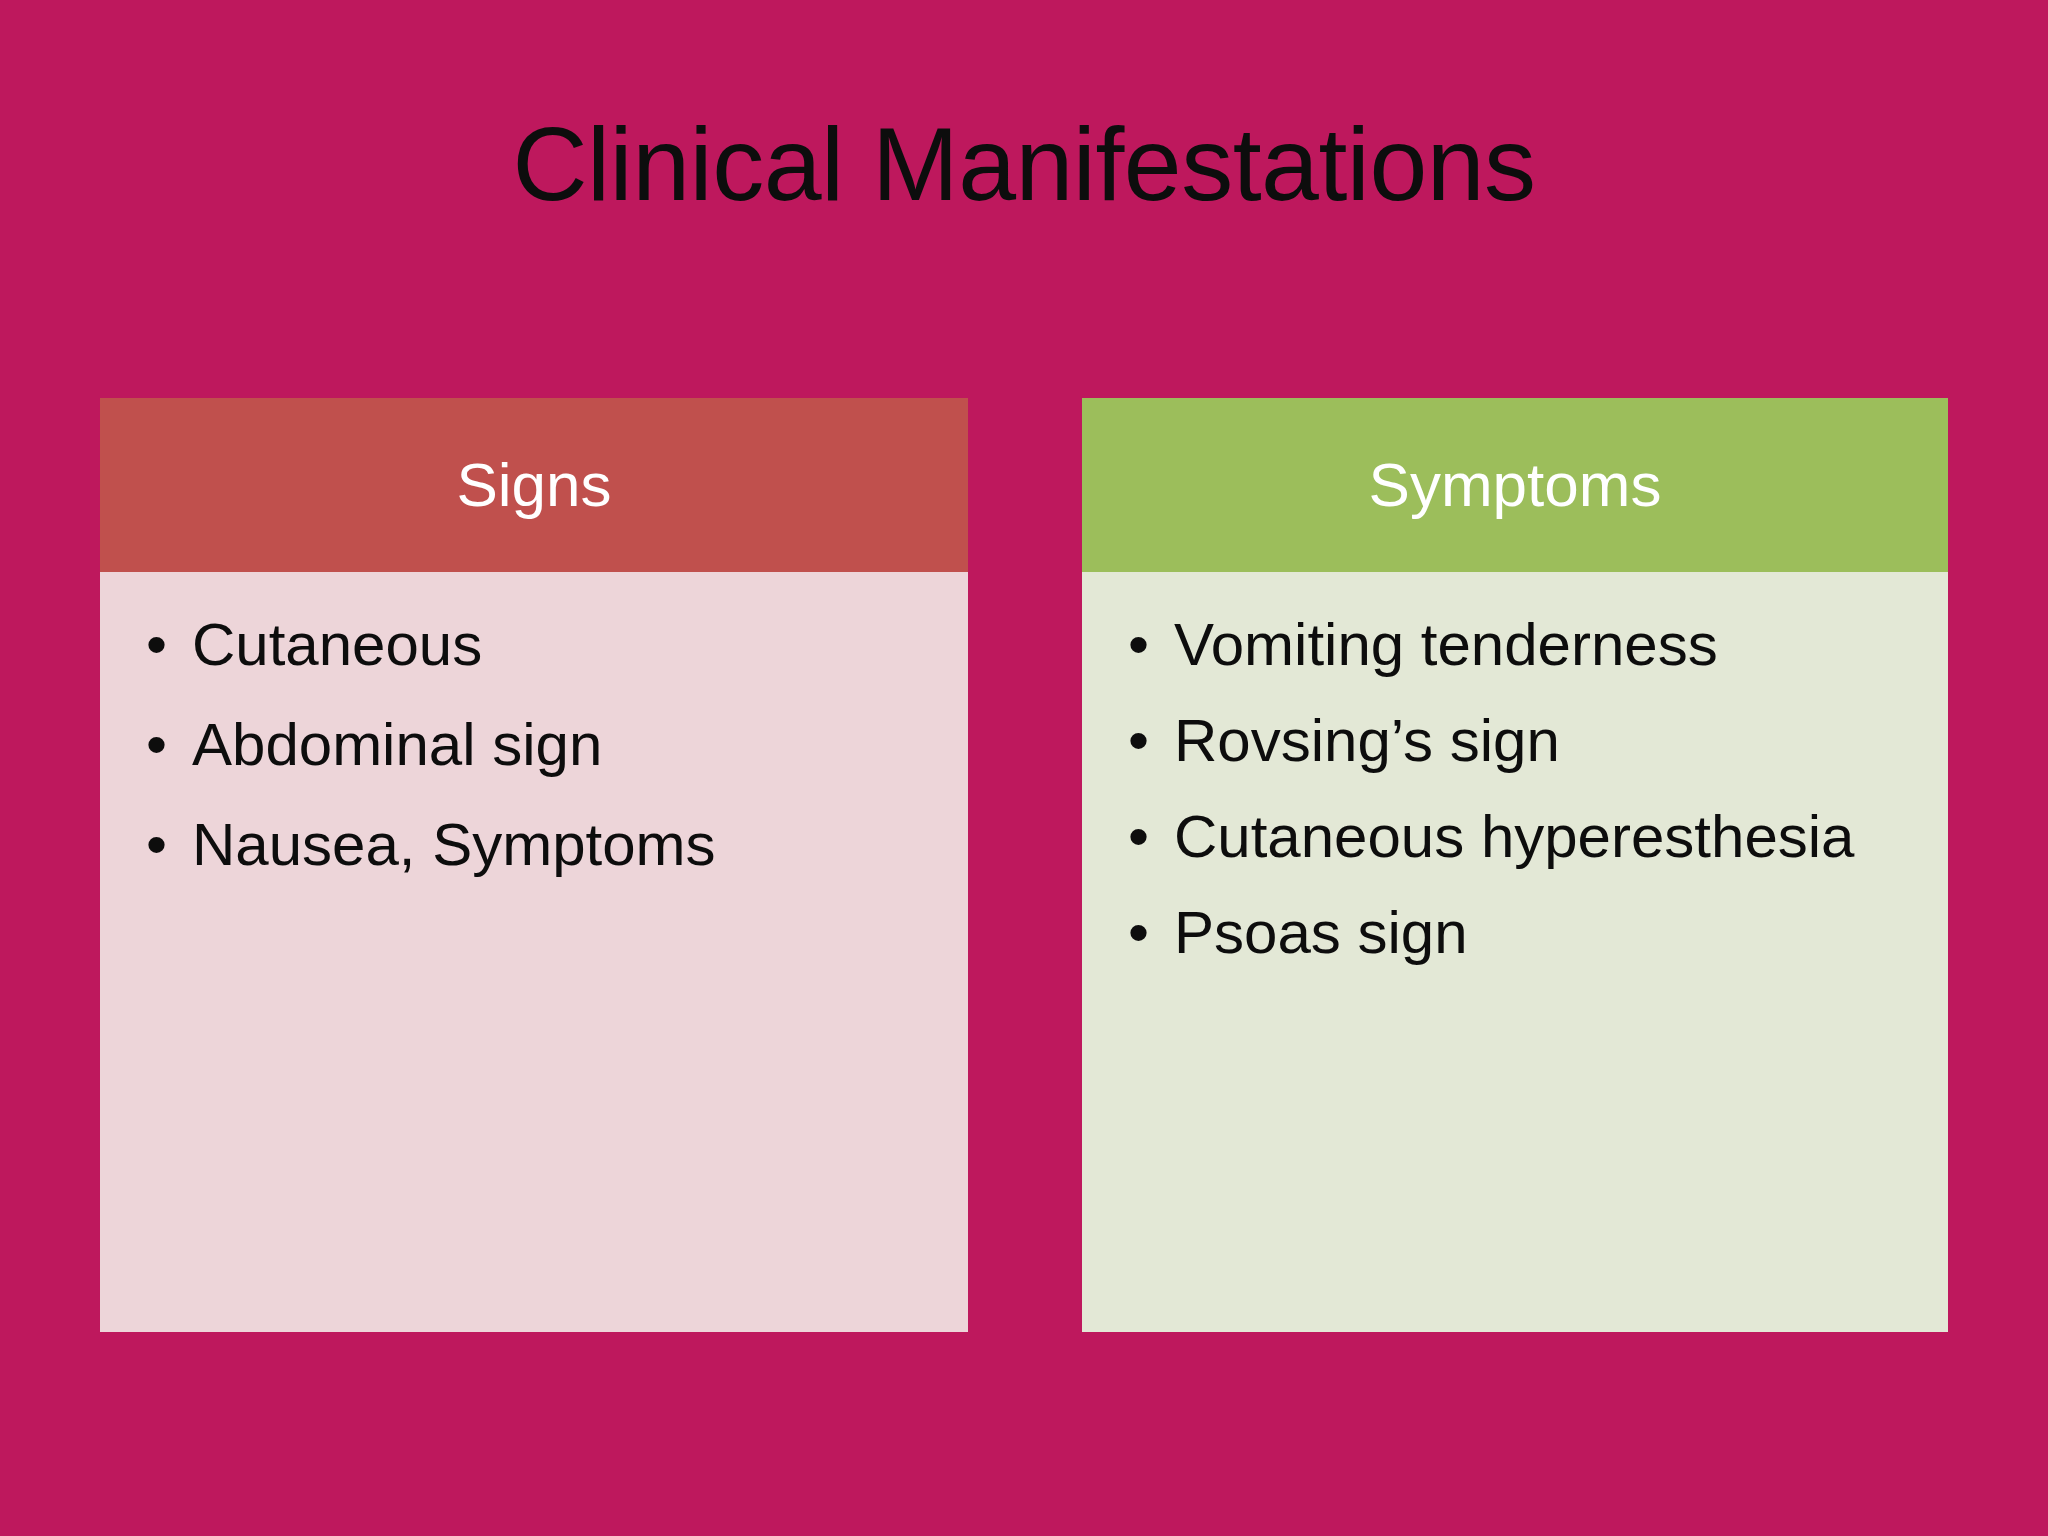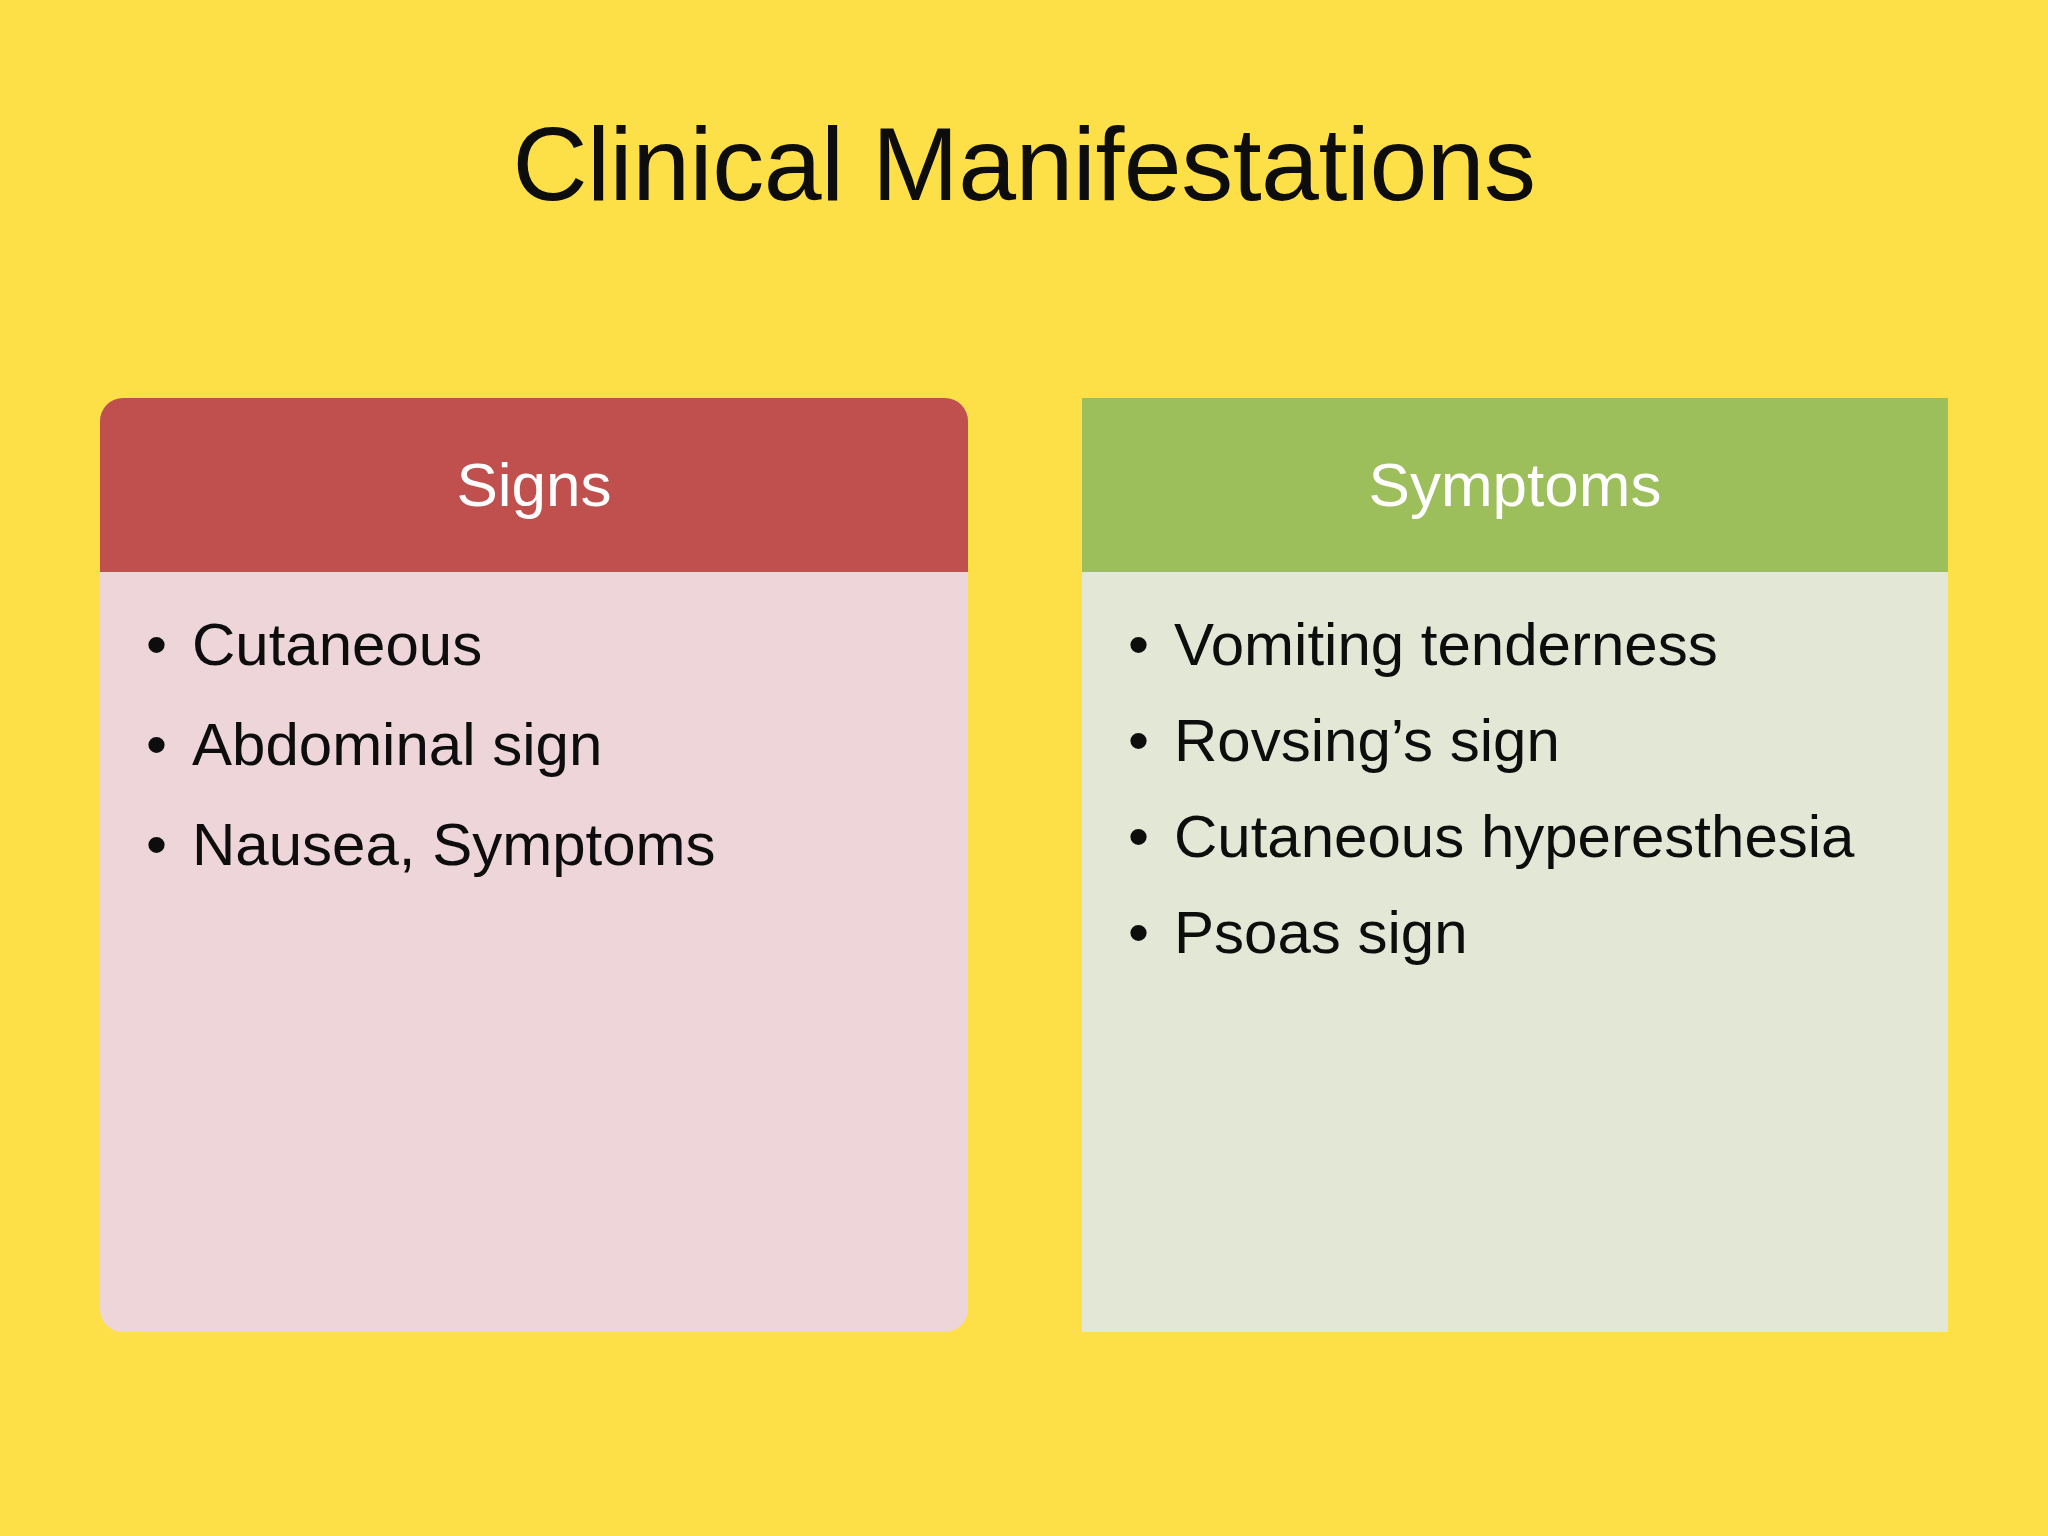--- a/index.html
+++ b/index.html
@@ -12,21 +12,21 @@
     height: 1536px;
     overflow: hidden;
     font-family: "Liberation Sans", sans-serif;
     -webkit-font-smoothing: antialiased;
   }
 
   .slide {
     position: relative;
     width: 2048px;
     height: 1536px;
-    background: #fde047;
+    background: #be185d;
   }
 
   
   .slide-title {
     position: absolute;
     left: 0;
     top: 104px;
     width: 2048px;
     text-align: center;
     font-size: 104px;
@@ -42,21 +42,20 @@
     position: absolute;
     top: 398px;
     height: 934px;
     box-sizing: border-box;
     overflow: hidden;
   }
   .panel-signs {
     left: 100px;
     width: 868px;
     background: #EDD5D9;
-    border-radius: 23px;
   }
   .panel-symptoms {
     left: 1082px;
     width: 866px;
     background: #E3E8D6;
   }
 
   .panel-header {
     height: 174px;
     box-sizing: border-box;

